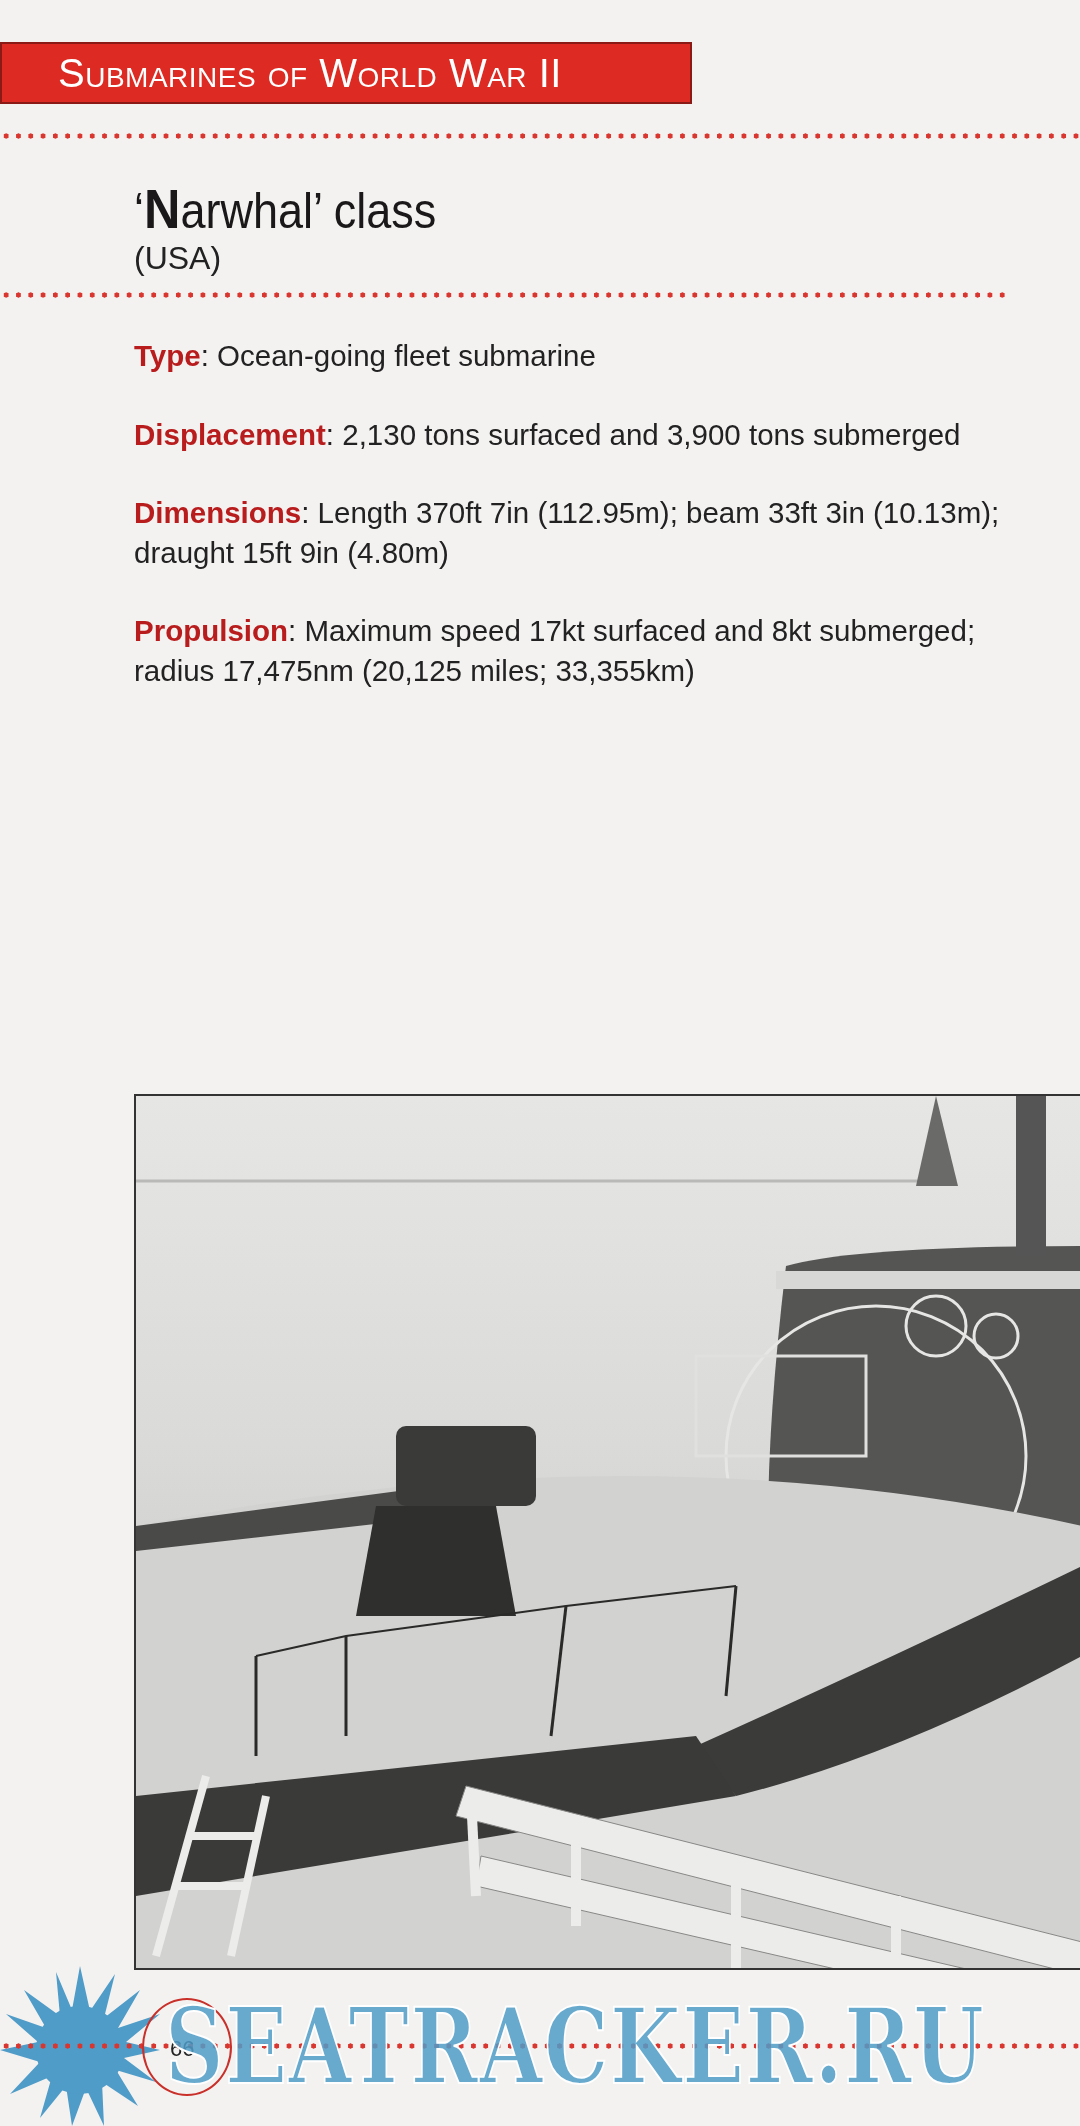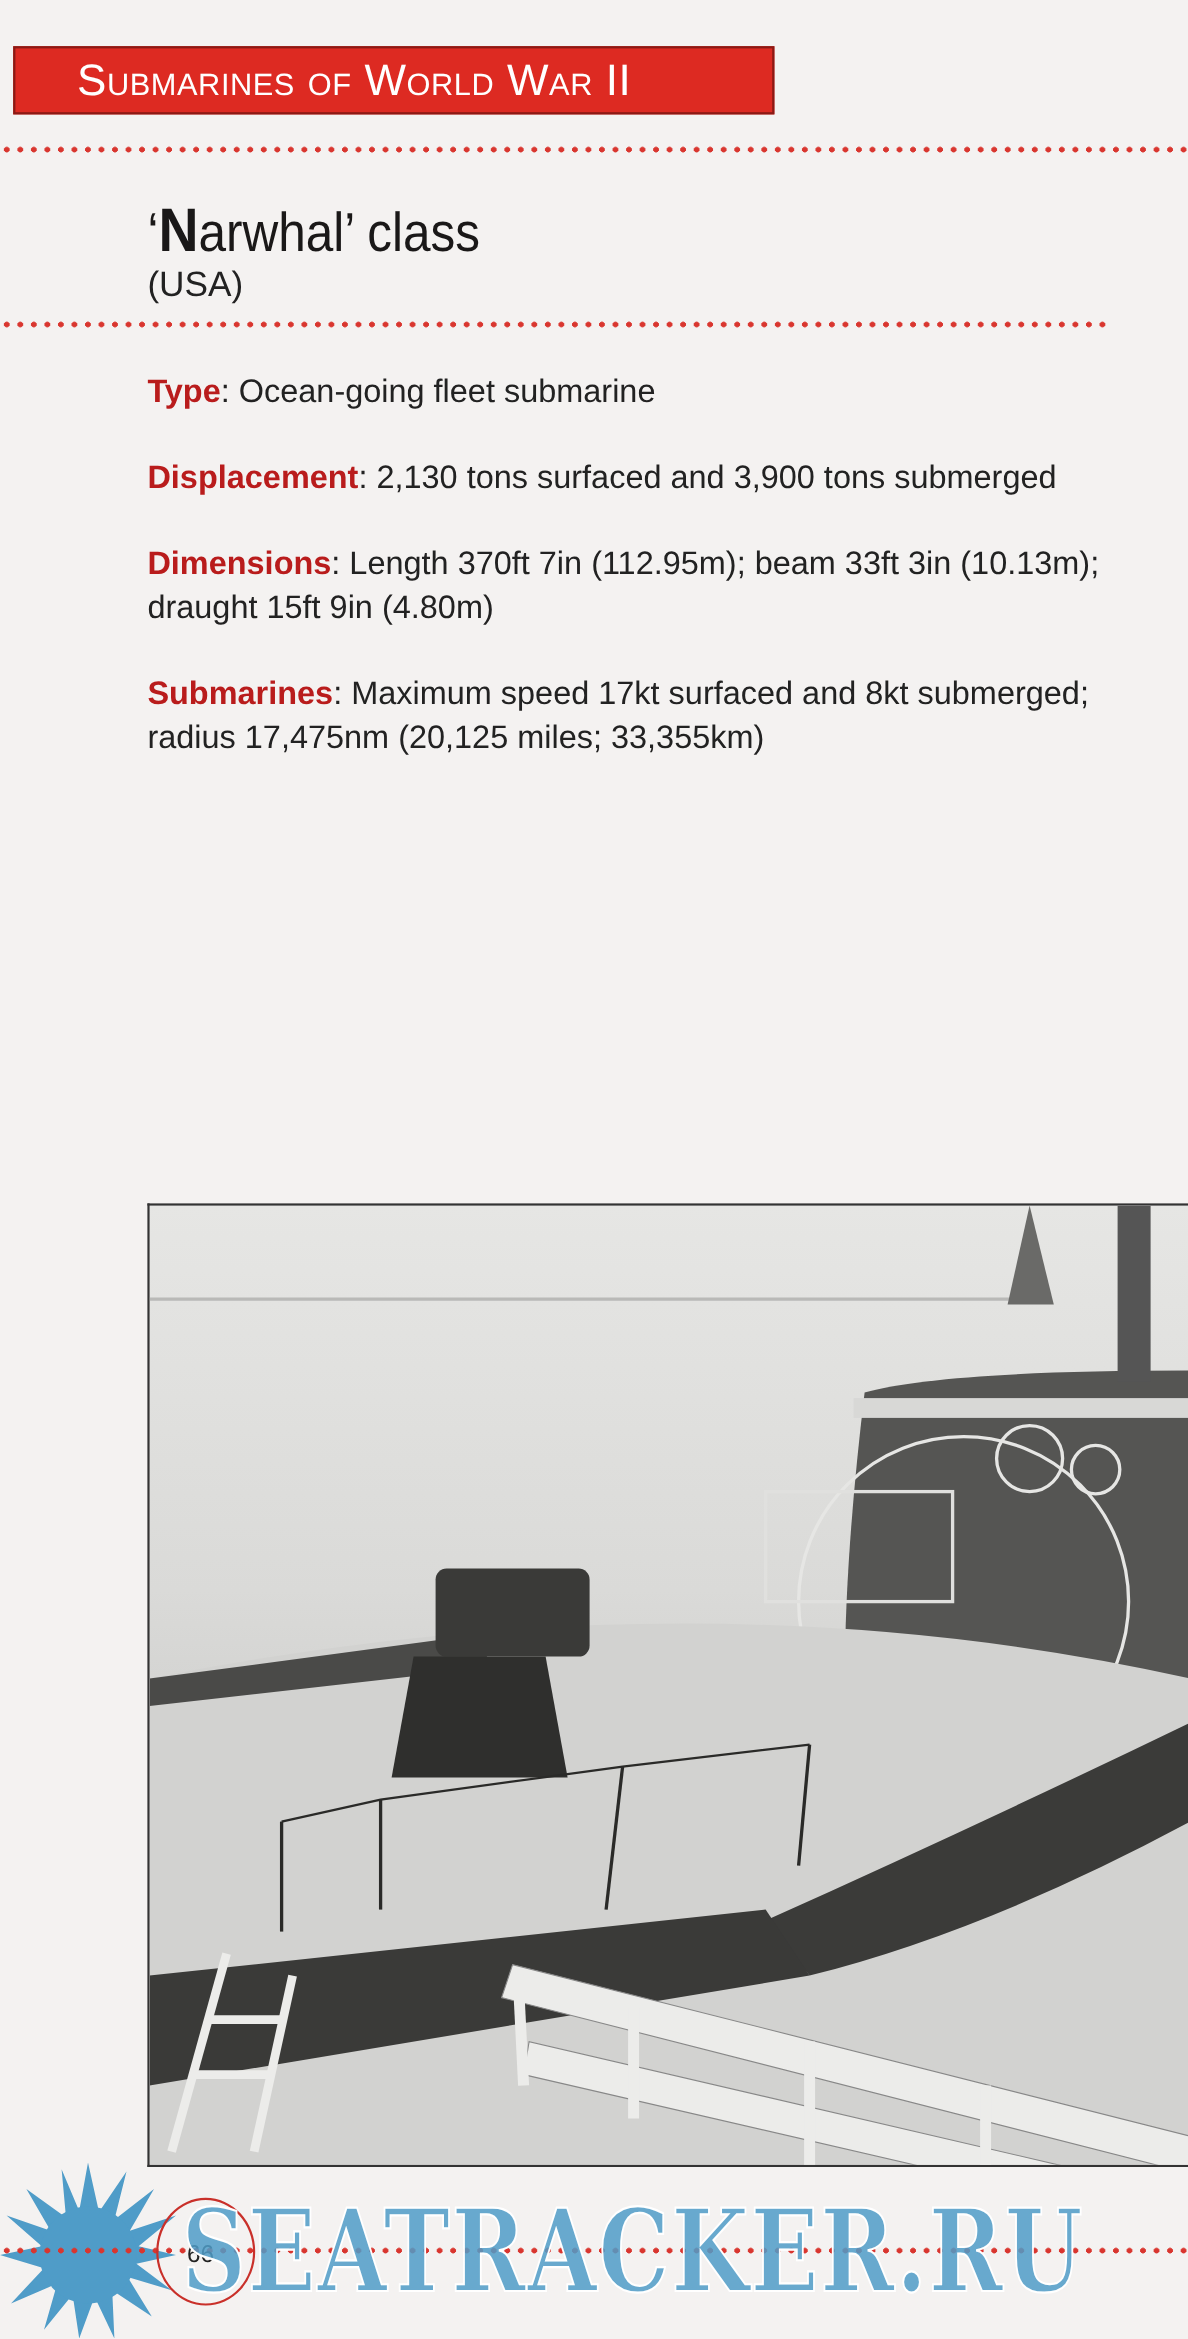--- a/index.html
+++ b/index.html
@@ -6,21 +6,21 @@
   body {
     width: 1080px; height: 2126px; position: relative; overflow: hidden;
     background: #f4f2f1;
     font-family: "Liberation Sans", "DejaVu Sans", sans-serif;
     color: #1f1d1d;
   }
   .banner {
     position: absolute; left: 0; top: 42px; width: 692px; height: 62px;
     background: #dd2a22; border: 2px solid #8a1a15; box-sizing: border-box;
     color: #fff; display: flex; align-items: center; padding-left: 56px;
-    font-size: 40px; letter-spacing: 0.5px; font-variant: small-caps; margin-left: 12px;
+    font-size: 40px; letter-spacing: 0.5px; font-variant: small-caps;
   }
   .dots {
     position: absolute; height: 6px;
     background-image: radial-gradient(circle, #d9362f 2.4px, transparent 2.8px);
     background-size: 12.3px 6px; background-repeat: repeat-x;
   }
   .title {
     position: absolute; left: 134px; top: 180px;
     font-size: 50px; line-height: 58px; color: #1a1818;
     font-family: "Liberation Sans", sans-serif; transform: scaleX(0.9); transform-origin: left;
@@ -69,21 +69,21 @@
   <span>‘</span><b>N</b><span>arwhal’ class</span>
 </div>
 <div class="subtitle">(USA)</div>
 
 <div class="dots" style="left:0; top:292px; width:1010px;"></div>
 
 <div class="specs">
   <div class="spec"><span class="lbl">Type</span><span>: Ocean-going fleet submarine</span></div>
   <div class="spec"><span class="lbl">Displacement</span><span>: 2,130 tons surfaced and 3,900 tons submerged</span></div>
   <div class="spec"><span class="lbl">Dimensions</span><span>: Length 370ft 7in (112.95m); beam 33ft 3in (10.13m); draught 15ft 9in (4.80m)</span></div>
-  <div class="spec"><span class="lbl">Submarines</span><span>: Maximum speed 17kt surfaced and 8kt submerged; radius 17,475nm (20,125 miles; 33,355km)</span></div>
+  <div class="spec"><span class="lbl">Propulsion</span><span>: Maximum speed 17kt surfaced and 8kt submerged; radius 17,475nm (20,125 miles; 33,355km)</span></div>
 </div>
 
 <div class="photo" title="Black-and-white photograph of submarine deck with 6in gun, conning tower and gangway">
   <svg width="946" height="876" viewBox="0 0 946 876">
 
     <line x1="0" y1="85" x2="820" y2="85" stroke="#b9b9b7" stroke-width="3"></line>
 
     <path d="M650 170 Q720 150 946 150 L946 560 L640 560 Q620 420 650 170 Z" fill="#555553"></path>
     <rect x="640" y="175" width="306" height="18" fill="#d8d8d6"></rect>
     <path d="M780 90 L800 0 L822 90 Z" fill="#6a6a68"></path>

